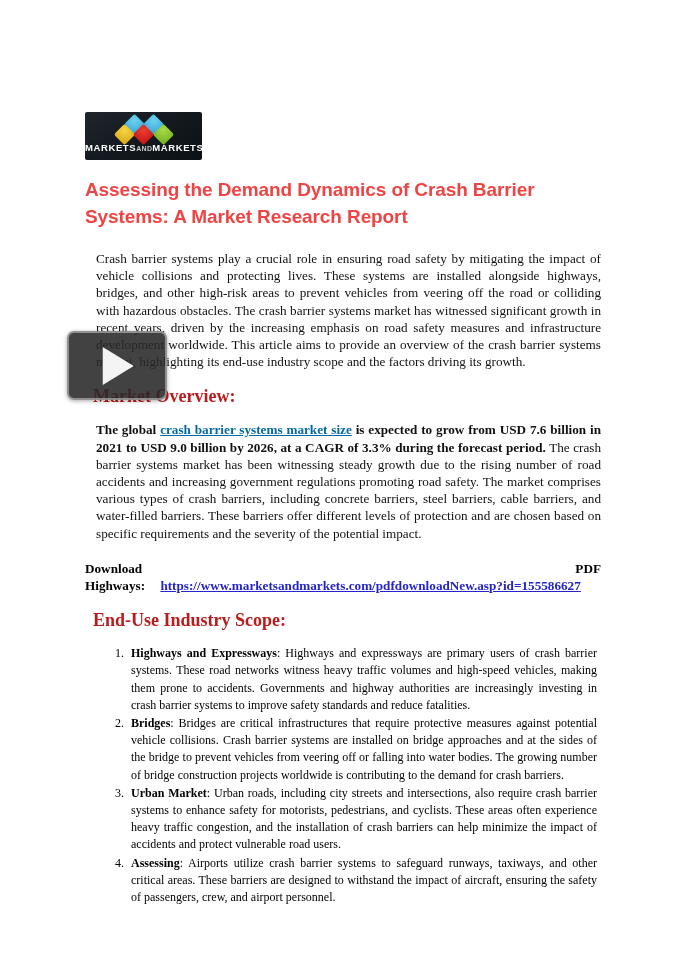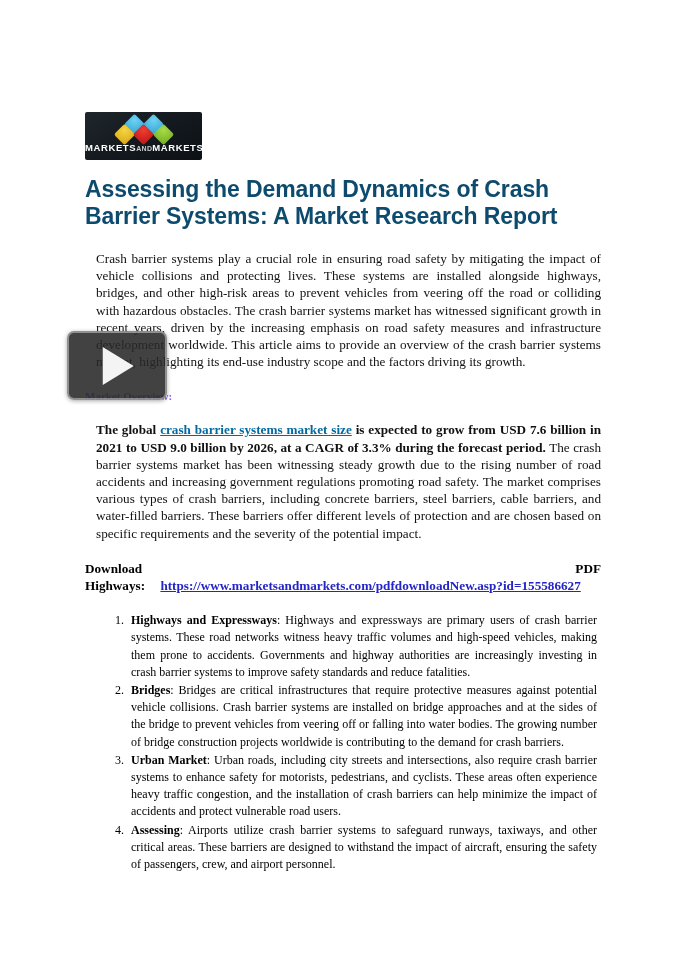--- a/index.html
+++ b/index.html
@@ -77,42 +77,42 @@
   
   .content {
     position: absolute;
     left: 85px;
     top: 176px;
     width: 516px;
   }
 
   h1.doc-title {
     font-family: "Liberation Sans", sans-serif;
-    font-size: 23px;
+    font-size: 19px;
     line-height: 27px;
     font-weight: bold;
     margin: 0 0 20px 0;
     letter-spacing: -0.1px;
-    color: #0c4a6e;
+    color: #ef4444;
   }
 
   p.body-par {
     font-size: 13.2px;
     line-height: 17.2px;
     margin: 0 0 18px 11px;
     text-align: justify;
     color: #111;
   }
 
   h2.section-head {
-    font-size: 11px;
+    font-size: 18px;
     line-height: 17px;
     font-weight: bold;
-    margin: 0 0 16px 0;
-    color: #8b5cf6;
+    margin: 0 0 16px 8px;
+    color: #b91c1c;
   }
 
   .lead-bold { font-weight: bold; }
 
   a.inline-link {
     color: #0369a1;
     text-decoration: underline;
     font-weight: bold;
   }
   a.url-link {
@@ -198,20 +198,21 @@
     <p class="body-par"><span class="lead-bold">The global </span><a class="inline-link" href="#">crash barrier systems market size</a><span class="lead-bold"> is expected to grow from USD 7.6 billion in 2021 to USD 9.0 billion by 2026, at a CAGR of 3.3% during the forecast period.</span><span> The crash barrier systems market has been witnessing steady growth due to the rising number of road accidents and increasing government regulations promoting road safety. The market comprises various types of crash barriers, including concrete barriers, steel barriers, cable barriers, and water-filled barriers. These barriers offer different levels of protection and are chosen based on specific requirements and the severity of the potential impact.</span></p>
 
     <div class="download-row">
       <div class="download-line1">
         <span>Download</span>
         <span>PDF</span>
       </div>
       <div><span>Highways:</span> <a class="url-link" href="#">https://www.marketsandmarkets.com/pdfdownloadNew.asp?id=155586627</a></div>
     </div>
 
+    <h2 class="section-head">End-Use Industry Scope:</h2>
 
     <ol class="scope-list">
       <li><span class="term">Highways and Expressways</span><span>: Highways and expressways are primary users of crash barrier systems. These road networks witness heavy traffic volumes and high-speed vehicles, making them prone to accidents. Governments and highway authorities are increasingly investing in crash barrier systems to improve safety standards and reduce fatalities.</span></li>
       <li><span class="term">Bridges</span><span>: Bridges are critical infrastructures that require protective measures against potential vehicle collisions. Crash barrier systems are installed on bridge approaches and at the sides of the bridge to prevent vehicles from veering off or falling into water bodies. The growing number of bridge construction projects worldwide is contributing to the demand for crash barriers.</span></li>
       <li><span class="term">Urban Market</span><span>: Urban roads, including city streets and intersections, also require crash barrier systems to enhance safety for motorists, pedestrians, and cyclists. These areas often experience heavy traffic congestion, and the installation of crash barriers can help minimize the impact of accidents and protect vulnerable road users.</span></li>
       <li><span class="term">Assessing</span><span>: Airports utilize crash barrier systems to safeguard runways, taxiways, and other critical areas. These barriers are designed to withstand the impact of aircraft, ensuring the safety of passengers, crew, and airport personnel.</span></li>
     </ol>
 
   </div>
 

